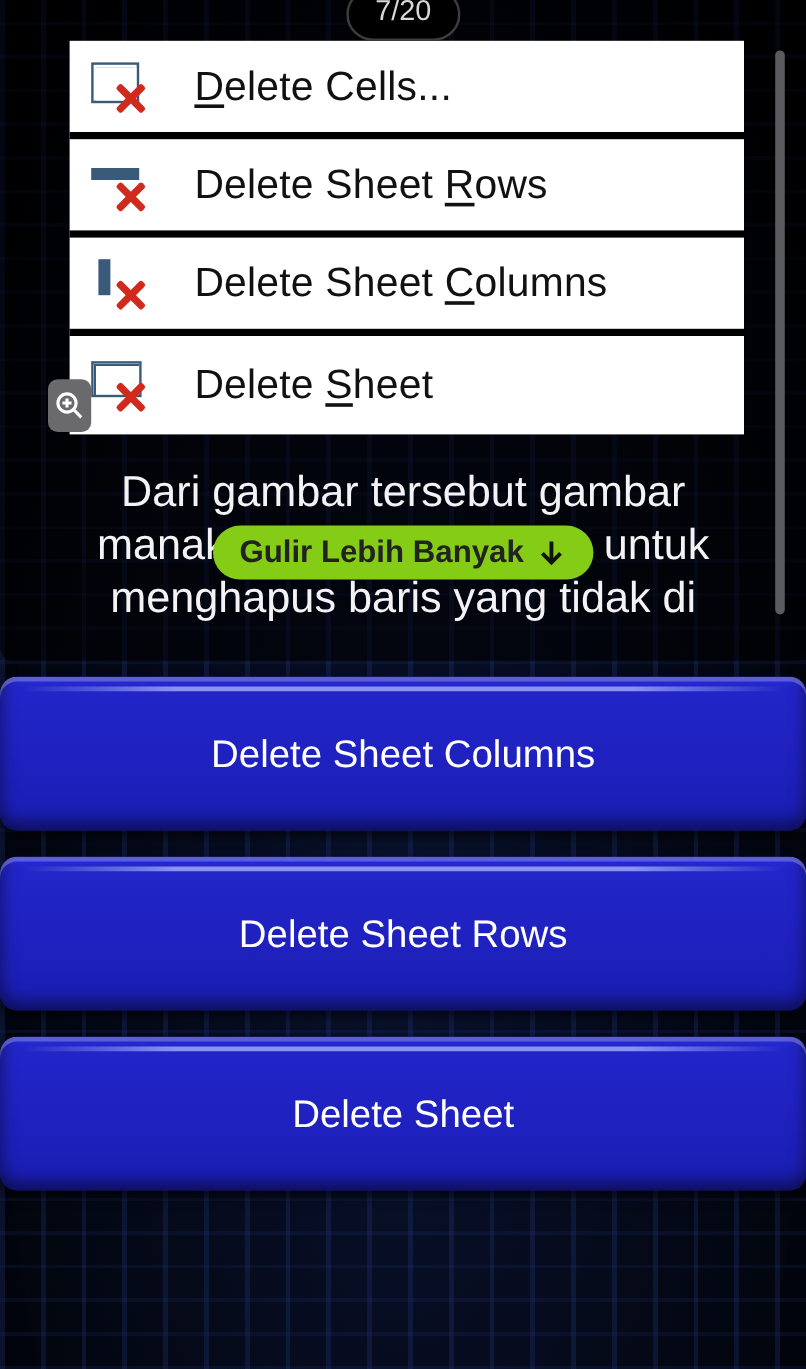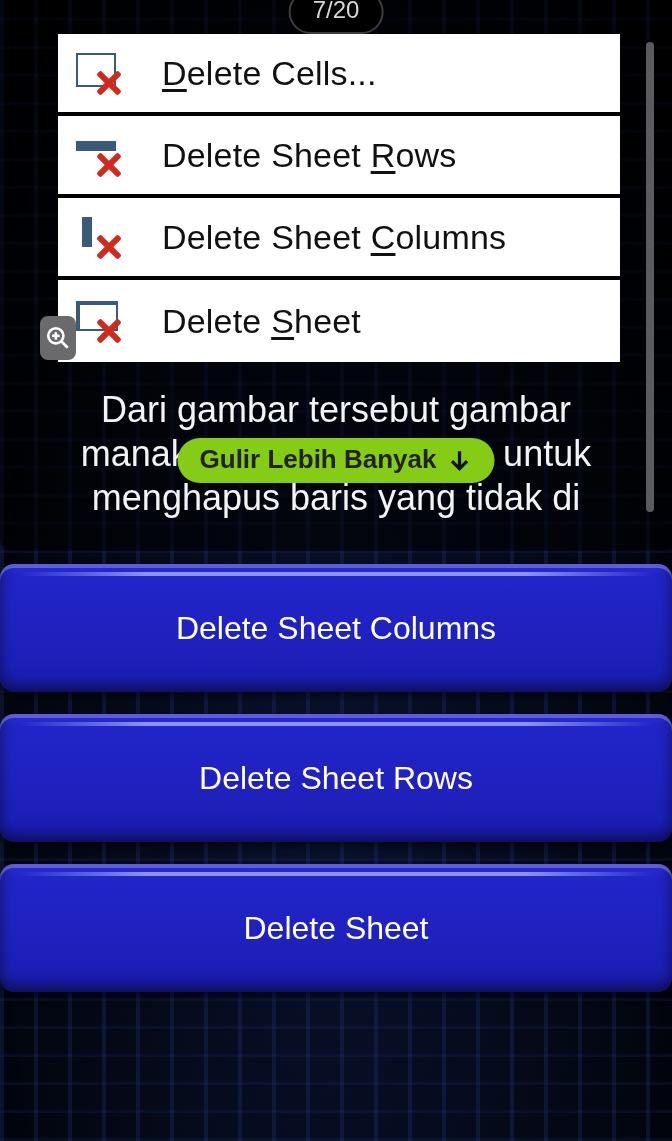--- a/index.html
+++ b/index.html
@@ -54,21 +54,21 @@
     left: 58px; top: 34px;
     width: 562px;
     background: #fff;
     color: #000;
     font-family: "Segoe UI", Arial, sans-serif;
   }
   .menu-row {
     display: flex;
     align-items: center;
     height: 82px;
-    border-bottom: 4px solid #000000;
+    border-bottom: 6px solid #000000;
     padding-left: 10px;
   }
   .menu-row:last-child { border-bottom: 0; }
   .mi {
     width: 60px; height: 60px;
     display: flex; align-items: center; justify-content: center;
     margin-right: 34px;
     position: relative;
   }
   .menu-label {

